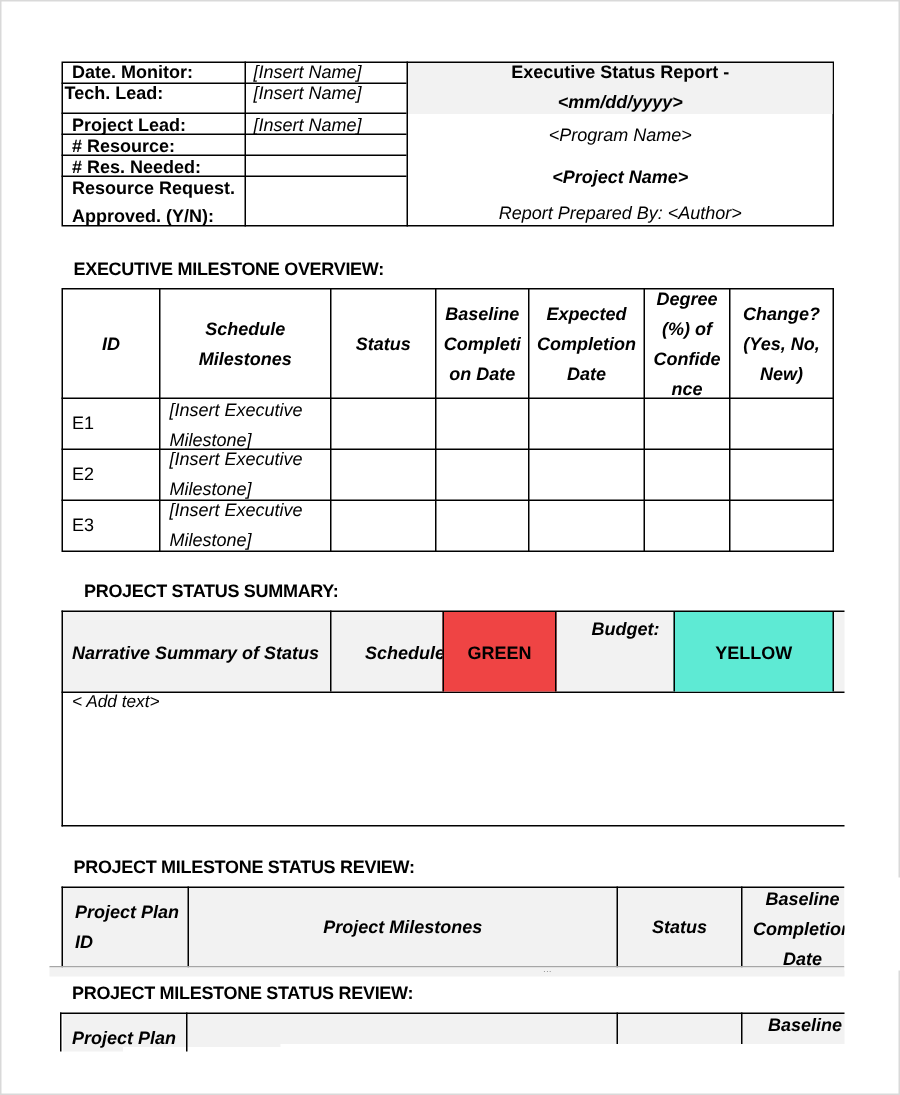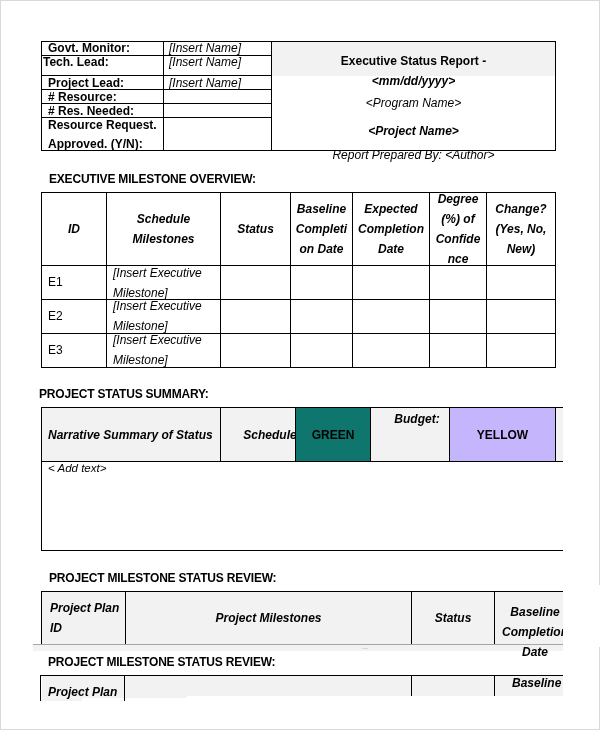--- a/index.html
+++ b/index.html
@@ -13,21 +13,21 @@
     position: absolute; left: 0; top: 0; width: 598px; height: 728px;
     border: 1px solid #d9d9d9;
   }
   .abs { position: absolute; box-sizing: border-box; }
   .bl { border-left: 1px solid #000; }
   .bt { border-top: 1px solid #000; }
   .b { border: 1px solid #000; }
   .txt { font-size: 12px; line-height: 14px; }
   .bold { font-weight: bold; }
   .ital { font-style: italic; }
-  .center { text-align: center; margin-top: 13px; }
+  .center { text-align: center; }
   .grey { background: #f2f2f2; }
   .sec-title { font-size: 12px; font-weight: bold; letter-spacing: -0.2px; }
   .lh20 { line-height: 20px; }
   .cell { display: flex; align-items: center; justify-content: center; text-align: center; }
   .cell-l { display: flex; align-items: center; }
 </style>
 </head>
 <body>
 
 <div class="frame"></div>
@@ -41,21 +41,21 @@
 
   <div class="abs bl" style="left:163px;top:41px;height:110px;"></div>
   <div class="abs bl" style="left:271px;top:41px;height:110px;"></div>
 
   <div class="abs bt" style="left:41px;top:55px;width:230px;"></div>
   <div class="abs bt" style="left:41px;top:75px;width:230px;"></div>
   <div class="abs bt" style="left:41px;top:89px;width:230px;"></div>
   <div class="abs bt" style="left:41px;top:103px;width:230px;"></div>
   <div class="abs bt" style="left:41px;top:117px;width:230px;"></div>
 
-  <div class="abs txt bold" style="left:48px;top:41px;">Govt. Monitor:</div>
+  <div class="abs txt bold" style="left:48px;top:41px;">Date. Monitor:</div>
   <div class="abs txt bold" style="left:43px;top:55px;">Tech. Lead:</div>
   <div class="abs txt bold" style="left:48px;top:76px;">Project Lead:</div>
   <div class="abs txt bold" style="left:48px;top:90px;"># Resource:</div>
   <div class="abs txt bold" style="left:48px;top:104px;"># Res. Needed:</div>
   <div class="abs txt bold" style="left:48px;top:118px;">Resource Request.</div>
   <div class="abs txt bold" style="left:48px;top:137px;">Approved. (Y/N):</div>
 
   <div class="abs txt ital" style="left:169px;top:41px;">[Insert Name]</div>
   <div class="abs txt ital" style="left:169px;top:55px;">[Insert Name]</div>
   <div class="abs txt ital" style="left:169px;top:76px;">[Insert Name]</div>
@@ -128,35 +128,35 @@
     <div>[Insert Executive</div>
     <div>Milestone]</div>
   </div>
   <div class="abs txt" style="left:48px;top:343px;">E3</div>
   <div class="abs txt ital lh20" style="left:113px;top:330px;width:106px;">
     <div>[Insert Executive</div>
     <div>Milestone]</div>
   </div>
 </div>
 
-<div class="abs sec-title" style="left:39px;top:387px;">PROJECT STATUS SUMMARY:</div>
+<div class="abs sec-title" style="left:56px;top:387px;">PROJECT STATUS SUMMARY:</div>
 
 <div>
   <div class="abs grey" style="left:42px;top:408px;width:521px;height:53px;"></div>
   <div class="abs bt" style="left:41px;top:407px;width:522px;"></div>
   <div class="abs bt" style="left:41px;top:461px;width:522px;"></div>
   <div class="abs bt" style="left:41px;top:550px;width:522px;"></div>
   <div class="abs bl" style="left:41px;top:407px;height:144px;"></div>
   <div class="abs bl" style="left:220px;top:407px;height:54px;"></div>
 
   <div class="abs txt bold ital cell-l" style="left:48px;top:408px;height:53px;">Narrative Summary of Status</div>
   <div class="abs txt bold ital cell" style="left:235px;top:408px;width:74px;height:53px;">Schedule:</div>
-  <div class="abs txt bold cell" style="left:295px;top:408px;width:76px;height:53px;background:#0f766e;border-left:1px solid #000;border-right:1px solid #000;">GREEN</div>
+  <div class="abs txt bold cell" style="left:295px;top:408px;width:76px;height:53px;background:#ef4444;border-left:1px solid #000;border-right:1px solid #000;">GREEN</div>
   <div class="abs txt bold ital cell" style="left:371px;top:392px;width:92px;height:53px;">Budget:</div>
-  <div class="abs txt bold cell" style="left:449px;top:408px;width:107px;height:53px;background:#c4b5fd;border-left:1px solid #000;border-right:1px solid #000;">YELLOW</div>
+  <div class="abs txt bold cell" style="left:449px;top:408px;width:107px;height:53px;background:#5eead4;border-left:1px solid #000;border-right:1px solid #000;">YELLOW</div>
 
   <div class="abs txt ital" style="left:48px;top:461px;font-size:11.5px;">&lt; Add text&gt;</div>
   <div class="abs" style="left:44px;top:476px;width:515px;height:72px;"></div>
 </div>
 
 <div class="abs sec-title" style="left:49px;top:571px;">PROJECT MILESTONE STATUS REVIEW:</div>
 
 <div>
   <div class="abs grey" style="left:42px;top:592px;width:521px;height:52px;"></div>
   <div class="abs bt" style="left:41px;top:591px;width:522px;"></div>

